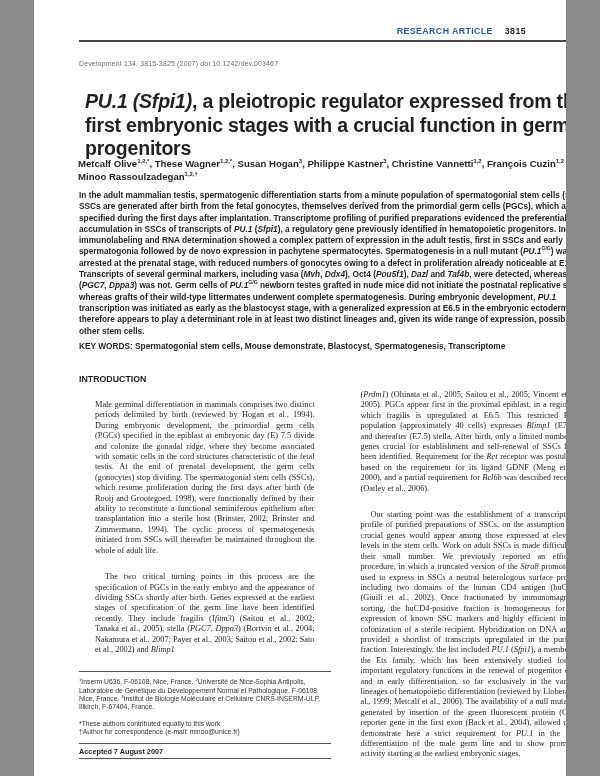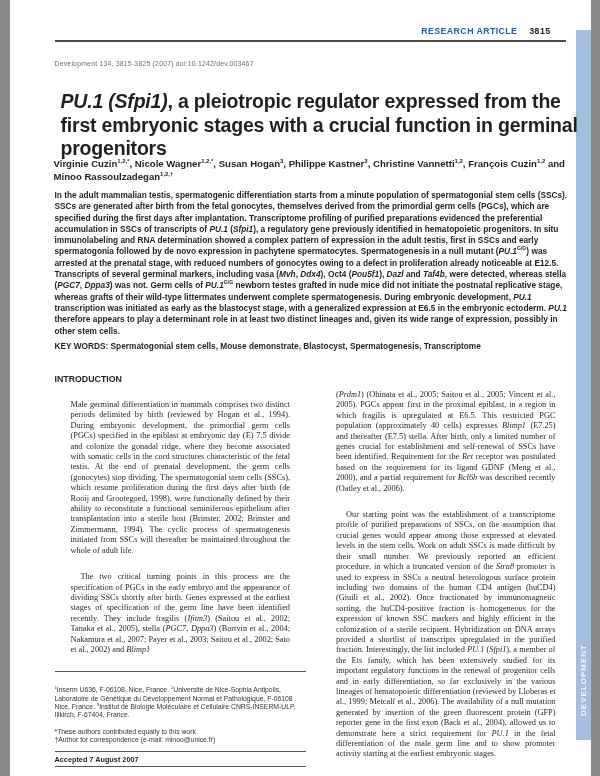--- a/index.html
+++ b/index.html
@@ -3,21 +3,21 @@
 <meta charset="utf-8">
 <style>
   html,body{margin:0;padding:0;}
   body{
     background:#888;
     font-family:"Liberation Sans",sans-serif;
     -webkit-font-smoothing:antialiased;
   }
   .page{
     position:relative;
-    width:581px;height:776px;
+    width:532px;height:776px;
     background:#fff;
     margin:0 auto;
     overflow:hidden;
     color:var(--text,#231f20);
   }
   .i{font-style:italic;}
   sup{font-size:0.62em;line-height:0;vertical-align:super;}
 
   
   .kicker-row{
@@ -84,21 +84,21 @@
   .bodytext{
     font:8.3px/10.4px "Liberation Serif",serif;
     text-align:justify;
     margin:16px;
   }
   .indent{text-indent:10px;}
 
   .footnote-block{
     margin-top:16px;
     border-top:1px solid #57575a;
-    padding-top:14px;
+    padding-top:6px;
     font:6.8px/8.3px "Liberation Sans",sans-serif;
     color:#333134;
   }
   .footnote-block p{margin:0;}
   .fn-contrib{margin-top:8px !important;}
   .accepted-wrap{
     margin-top:7px;
     border-top:1.5px solid #57575a;
     border-bottom:1.5px solid #57575a;
     padding:2.5px 0;
@@ -117,21 +117,21 @@
   <div class="header-rule"></div>
 
   <div class="sidebar-bar">
     <span class="sidebar-label">DEVELOPMENT</span>
   </div>
 
   <div class="citation">Development 134, 3815-3825 (2007) doi:10.1242/dev.003467</div>
 
   <h1 class="title" style="margin:7px;"><span class="i">PU.1 (Sfpi1)</span><span>, a pleiotropic regulator expressed from the first embryonic stages with a crucial function in germinal progenitors</span></h1>
 
-  <div class="authors"><span>Virginie Cuzin</span><sup>1,2,*</sup><span>, Nicole Wagner</span><sup>1,2,*</sup><span>, Susan Hogan</span><sup>3</sup><span>, Philippe Kastner</span><sup>3</sup><span>, Christine Vannetti</span><sup>1,2</sup><span>, François Cuzin</span><sup>1,2</sup><span> and Minoo Rassoulzadegan</span><sup>1,2,†</sup></div>
+  <div class="authors"><span>Metcalf Olive</span><sup>1,2,*</sup><span>, These Wagner</span><sup>1,2,*</sup><span>, Susan Hogan</span><sup>3</sup><span>, Philippe Kastner</span><sup>3</sup><span>, Christine Vannetti</span><sup>1,2</sup><span>, François Cuzin</span><sup>1,2</sup><span> and Minoo Rassoulzadegan</span><sup>1,2,†</sup></div>
 
   <div class="abstract"><span>In the adult mammalian testis, spermatogenic differentiation starts from a minute population of spermatogonial stem cells (SSCs). SSCs are generated after birth from the fetal gonocytes, themselves derived from the primordial germ cells (PGCs), which are specified during the first days after implantation. Transcriptome profiling of purified preparations evidenced the preferential accumulation in SSCs of transcripts of </span><span class="i">PU.1</span><span> (</span><span class="i">Sfpi1</span><span>), a regulatory gene previously identified in hematopoietic progenitors. In situ immunolabeling and RNA determination showed a complex pattern of expression in the adult testis, first in SSCs and early spermatogonia followed by de novo expression in pachytene spermatocytes. Spermatogenesis in a null mutant (</span><span class="i">PU.1</span><sup>G/G</sup><span>) was arrested at the prenatal stage, with reduced numbers of gonocytes owing to a defect in proliferation already noticeable at E12.5. Transcripts of several germinal markers, including vasa (</span><span class="i">Mvh</span><span>, </span><span class="i">Ddx4</span><span>), Oct4 (</span><span class="i">Pou5f1</span><span>), </span><span class="i">Dazl</span><span> and </span><span class="i">Taf4b</span><span>, were detected, whereas stella (</span><span class="i">PGC7</span><span>, </span><span class="i">Dppa3</span><span>) was not. Germ cells of </span><span class="i">PU.1</span><sup>G/G</sup><span> newborn testes grafted in nude mice did not initiate the postnatal replicative stage, whereas grafts of their wild-type littermates underwent complete spermatogenesis. During embryonic development, </span><span class="i">PU.1</span><span> transcription was initiated as early as the blastocyst stage, with a generalized expression at E6.5 in the embryonic ectoderm. </span><span class="i">PU.1</span><span> therefore appears to play a determinant role in at least two distinct lineages and, given its wide range of expression, possibly in other stem cells.</span></div>
 
   <div class="keywords">
     <span>KEY WORDS:</span><span> Spermatogonial stem cells, Mouse demonstrate, Blastocyst, Spermatogenesis, Transcriptome</span>
   </div>
 
   <div class="columns">
 
     <div class="col">

